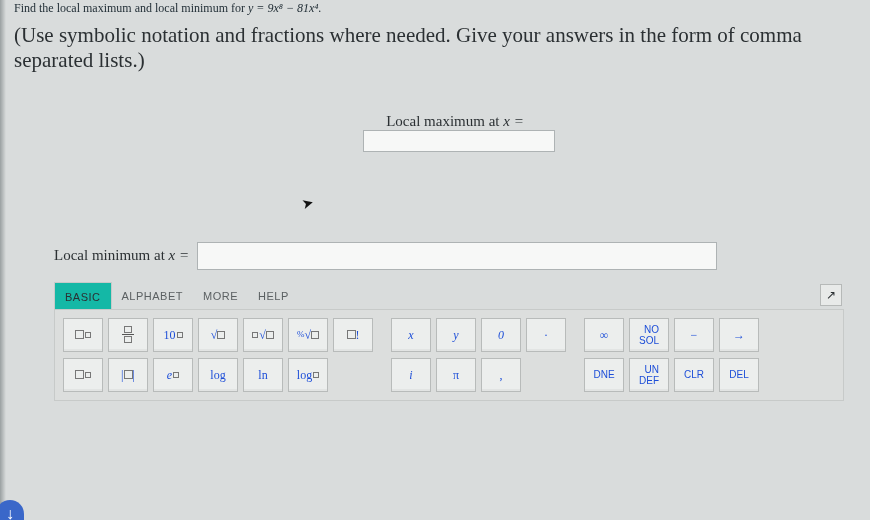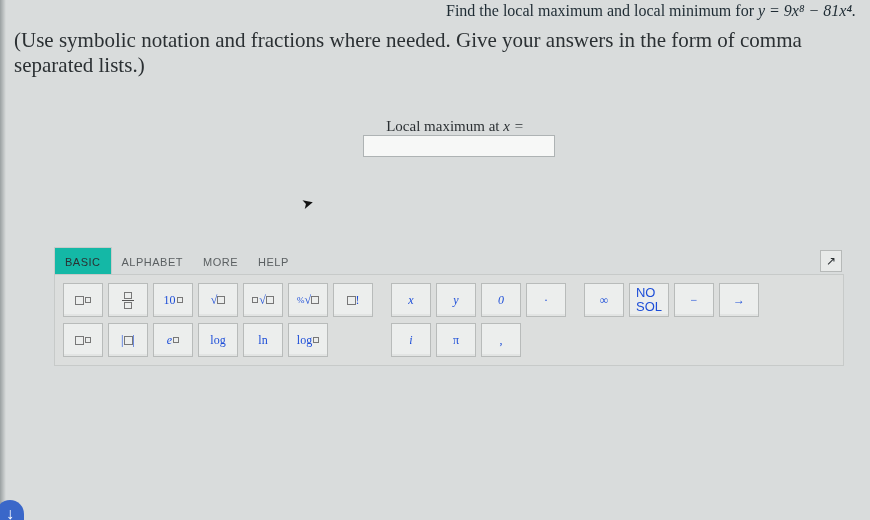--- a/index.html
+++ b/index.html
@@ -15,25 +15,24 @@
     padding: 0 14px 10px 14px;
   }
   .nav-line {
     font-size: 13px;
     color: #787d7f;
     padding: 4px 0 2px 0;
   }
   .nav-q { display:inline-block; }
   .nav-arrow { display:inline-block; padding-left:8px; font-weight:bold; color:#787d7f; }
   .question-text {
-    font-size: 16px;
+    font-size: 12px;
     color: #1e2b33;
     line-height: 1.4;
     margin-bottom: 6px;
-    text-align: right;
   }
   .question-text .eq { font-style: italic; font-family: Georgia, serif; }
   .instructions {
     font-size: 21px;
     color: #2b3033;
     margin-bottom: 40px;
   }
   .answer-row {
     margin-left: 40px;
     margin-bottom: 12px;
@@ -107,21 +106,21 @@
     border: 1px solid #b8bbba;
     background: #eceeed;
     font-family: Georgia, serif;
     font-size: 12px;
     color: #1d4ed8;
     display:flex; align-items:center; justify-content:center;
     cursor:pointer;
     box-shadow: inset 0 -2px 0 rgba(0,0,0,0.04);
     line-height:1;
   }
-  .key.wide { width: 40px; font-family: Arial,sans-serif; font-size:13px; letter-spacing:0; text-align:left; line-height:1.1; }
+  .key.wide { width: 40px; font-family: Arial,sans-serif; font-size:10px; letter-spacing:0; text-align:right; line-height:1.1; }
   .key .placeholder-box {
     display:inline-block; width:9px; height:9px;
     border:1px solid #777; background:transparent;
   }
   .key .sup-box {
     display:inline-block; width:6px; height:6px;
     border:1px solid #777; background:transparent;
     vertical-align: super; margin-left:1px;
   }
   .key .sub-box {
@@ -172,20 +171,26 @@
 
   <div class="answer-row first">
     <span class="answer-label">
       <span>Local maximum at </span><span class="var">x =</span>
     </span>
     <input class="answer-input" type="text" value="" style="">
   </div>
 
   <div class="cursor-arrow">➤</div>
 
+  <div class="answer-row">
+    <span class="answer-label">
+      <span>Local minimum at </span><span class="var">x =</span>
+    </span>
+    <input class="answer-input short" type="text" value="" style="">
+  </div>
 
   <div class="palette">
     <div class="tabs">
       <div class="tab active">BASIC</div>
       <div class="tab">ALPHABET</div>
       <div class="tab">MORE</div>
       <div class="tab">HELP</div>
       <div class="tabs-fill"></div>
       <div class="keyboard-toggle">↗</div>
     </div>
@@ -274,19 +279,26 @@
       </div>
 
       <div class="key-group">
         <div class="key-row">
           <div class="key">∞</div>
           <div class="key wide" style="white-space:pre">NO
 SOL</div>
           <div class="key">−</div>
           <div class="key">→</div>
         </div>
+        <div class="key-row">
+          <div class="key wide">DNE</div>
+          <div class="key wide" style="white-space:pre">UN
+DEF</div>
+          <div class="key wide">CLR</div>
+          <div class="key wide">DEL</div>
+        </div>
       </div>
 
     </div>
   </div>
 </div>
 
 <div class="bottom-badge">↓</div>
 
 </body></html>

